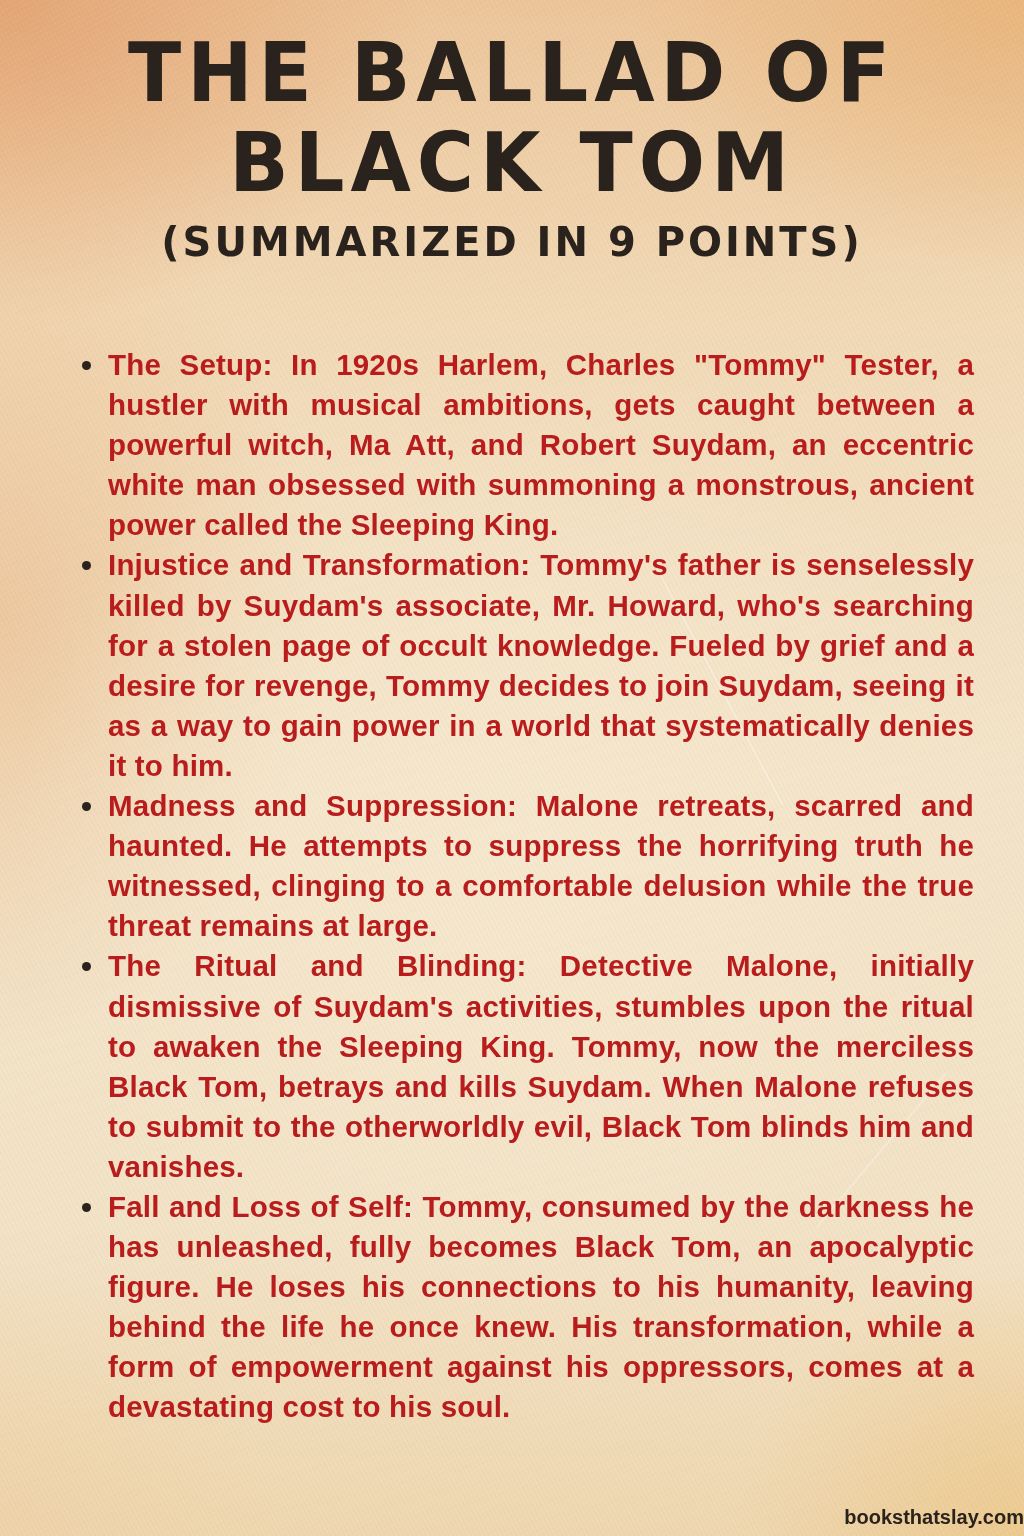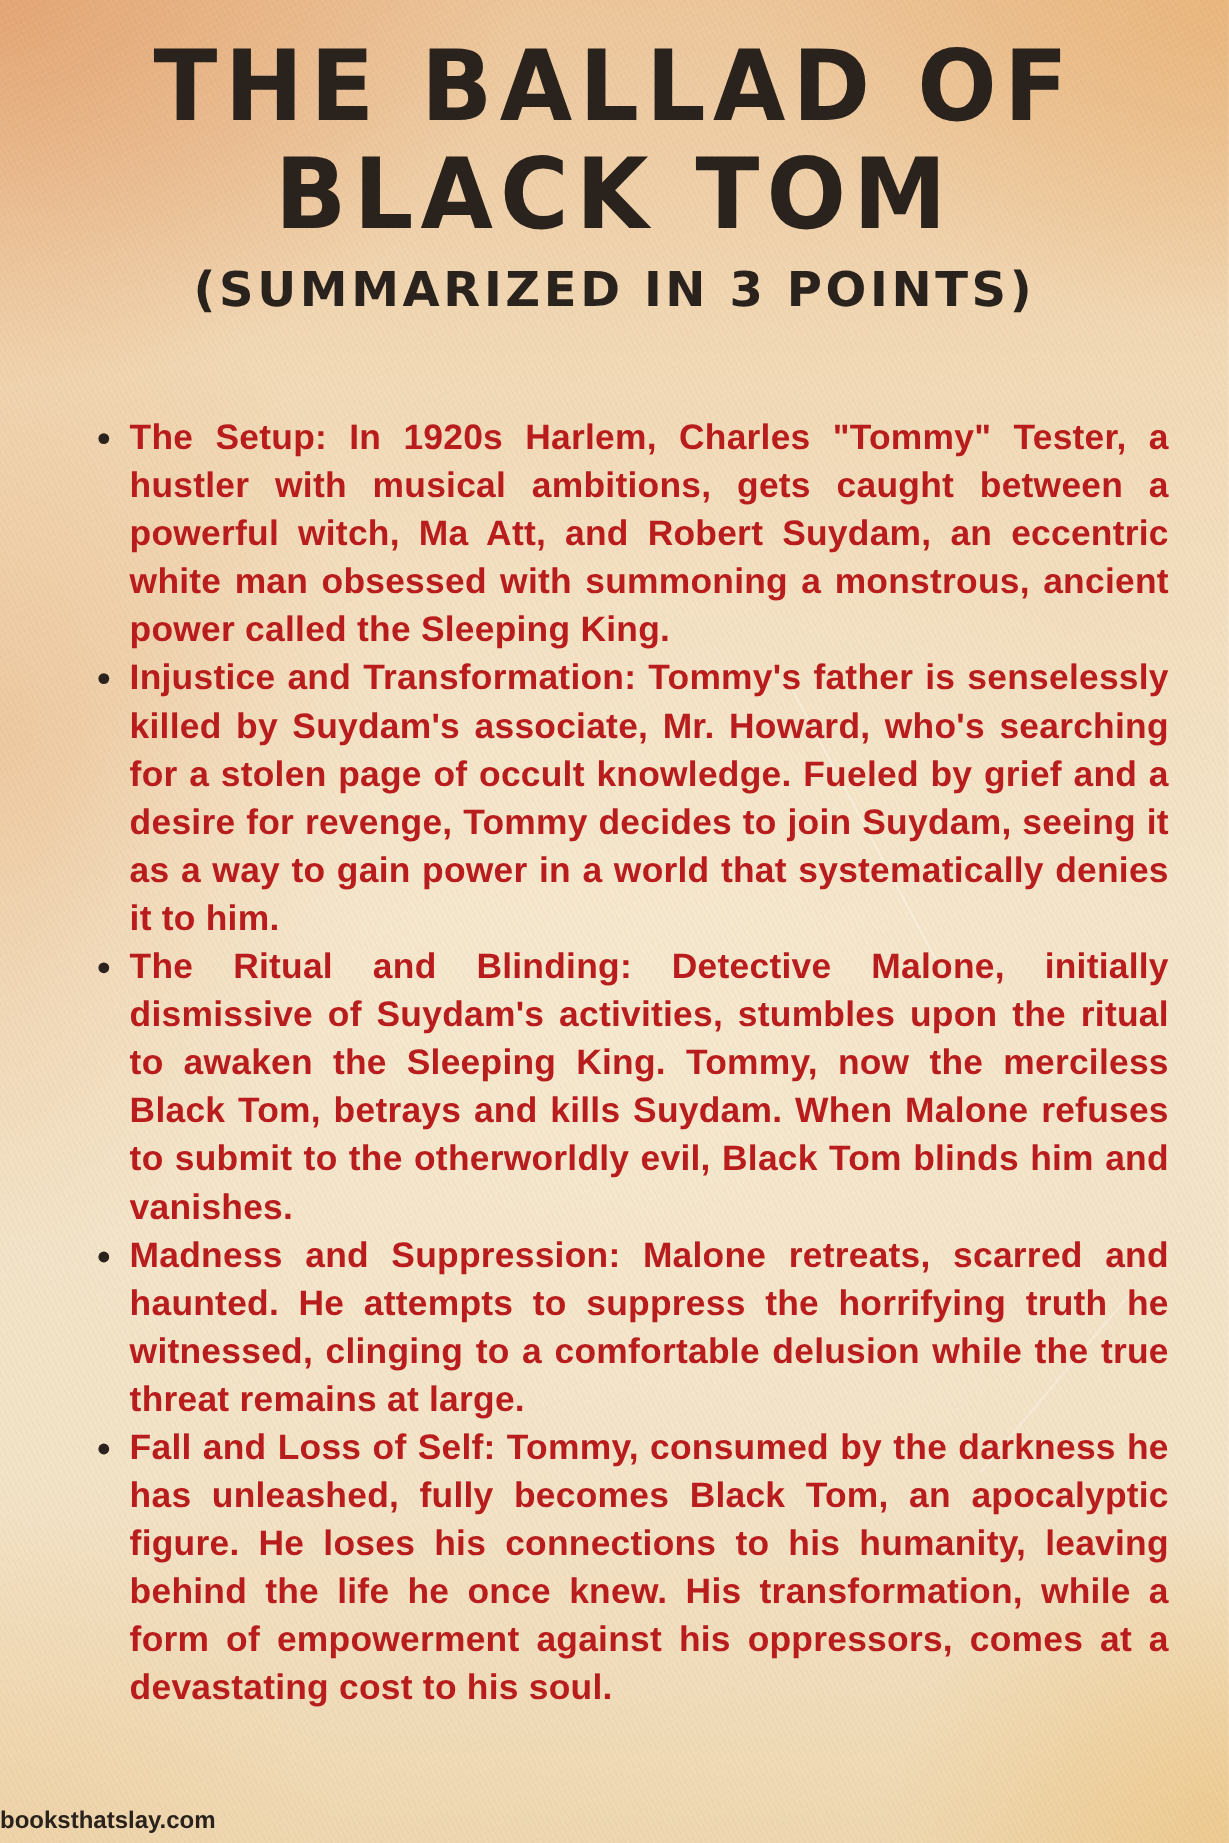--- a/index.html
+++ b/index.html
@@ -87,56 +87,56 @@
       width: 9px;
       height: 9px;
       border-radius: 50%;
       background: #2a221c;
     }
     .footer {
       position: absolute;
       left: 0;
       width: 1024px;
       top: 1506px;
-      text-align: left;
+      text-align: right;
       font-family: "Liberation Sans", sans-serif;
       font-weight: bold;
       font-size: 20px;
       color: #2a221c;
     }
   </style>
 </head>
 <body>
 
 <div class="texture"></div>
 <div class="crease" style="left:720px; top:560px; height:260px; transform:rotate(-28deg);"></div>
 <div class="crease" style="left:880px; top:1050px; height:200px; transform:rotate(40deg);"></div>
 
 <header class="title-block">
   <span class="title-line">THE BALLAD OF</span>
   <span class="title-line">BLACK TOM</span>
-  <span class="subtitle">(SUMMARIZED IN 3 POINTS)</span>
+  <span class="subtitle">(SUMMARIZED IN 9 POINTS)</span>
 </header>
 
 <ul class="points">
   <li class="point">
     <span class="bullet"></span>
     <span>The Setup: In 1920s Harlem, Charles "Tommy" Tester, a hustler with musical ambitions, gets caught between a powerful witch, Ma Att, and Robert Suydam, an eccentric white man obsessed with summoning a monstrous, ancient power called the Sleeping King.</span>
   </li>
   <li class="point">
     <span class="bullet"></span>
     <span>Injustice and Transformation: Tommy's father is senselessly killed by Suydam's associate, Mr. Howard, who's searching for a stolen page of occult knowledge. Fueled by grief and a desire for revenge, Tommy decides to join Suydam, seeing it as a way to gain power in a world that systematically denies it to him.</span>
   </li>
   <li class="point">
     <span class="bullet"></span>
-    <span>The Ritual and Blinding: Detective Malone, initially dismissive of Suydam's activities, stumbles upon the ritual to awaken the Sleeping King. Tommy, now the merciless Black Tom, betrays and kills Suydam. When Malone refuses to submit to the otherworldly evil, Black Tom blinds him and vanishes.</span>
+    <span>Madness and Suppression: Malone retreats, scarred and haunted. He attempts to suppress the horrifying truth he witnessed, clinging to a comfortable delusion while the true threat remains at large.</span>
   </li>
   <li class="point">
     <span class="bullet"></span>
-    <span>Madness and Suppression: Malone retreats, scarred and haunted. He attempts to suppress the horrifying truth he witnessed, clinging to a comfortable delusion while the true threat remains at large.</span>
+    <span>The Ritual and Blinding: Detective Malone, initially dismissive of Suydam's activities, stumbles upon the ritual to awaken the Sleeping King. Tommy, now the merciless Black Tom, betrays and kills Suydam. When Malone refuses to submit to the otherworldly evil, Black Tom blinds him and vanishes.</span>
   </li>
   <li class="point">
     <span class="bullet"></span>
     <span>Fall and Loss of Self: Tommy, consumed by the darkness he has unleashed, fully becomes Black Tom, an apocalyptic figure. He loses his connections to his humanity, leaving behind the life he once knew. His transformation, while a form of empowerment against his oppressors, comes at a devastating cost to his soul.</span>
   </li>
 </ul>
 
 <footer class="footer">booksthatslay.com</footer>
 
 </body></html>

